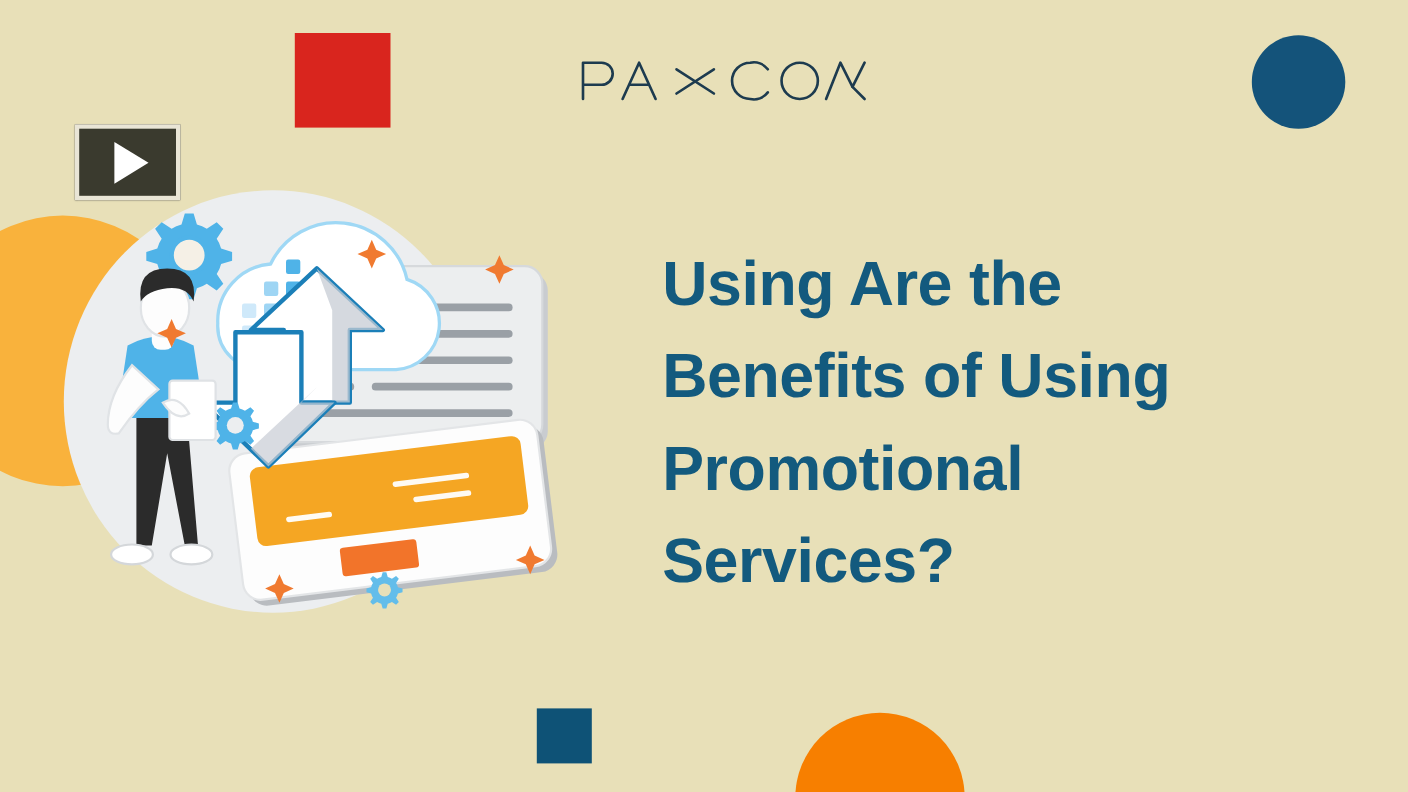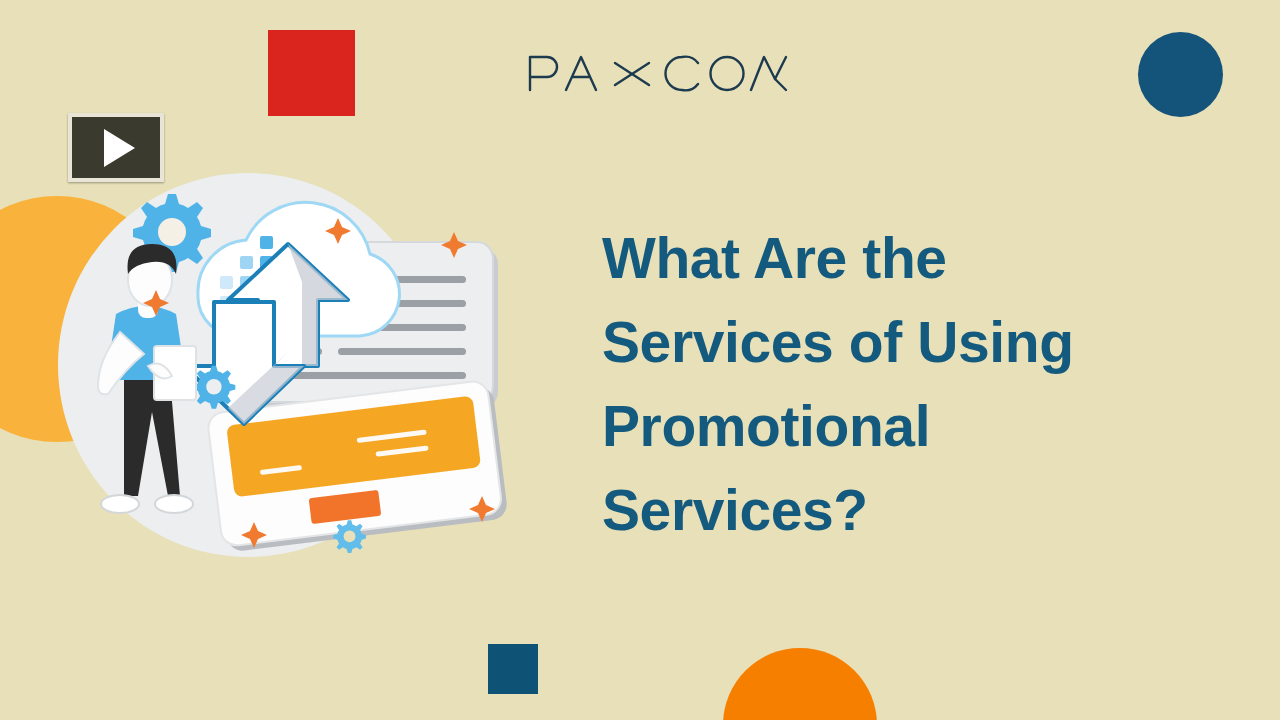--- a/index.html
+++ b/index.html
@@ -249,16 +249,16 @@
       <path d="M171 10 a16 16 0 0 0 -16 -6 a16 16 0 0 0 0 33 a16 16 0 0 0 16 -6"></path>
 
       <path d="M200 4 a16.5 16.5 0 0 1 0 33 a16.5 16.5 0 0 1 0 -33 Z"></path>
 
       <path d="M224 37 L237 4 L248 26 L259 4"></path>
       <path d="M248 26 L259 37"></path>
     </svg>
   </div>
 
   <div id="title-block">
-    <h1 id="slide-title">What Are the Services of Using Promotional Services?</h1>
+    <h1 id="slide-title">Using Are the Benefits of Using Promotional Services?</h1>
   </div>
 
 </div>
 
 </body></html>

